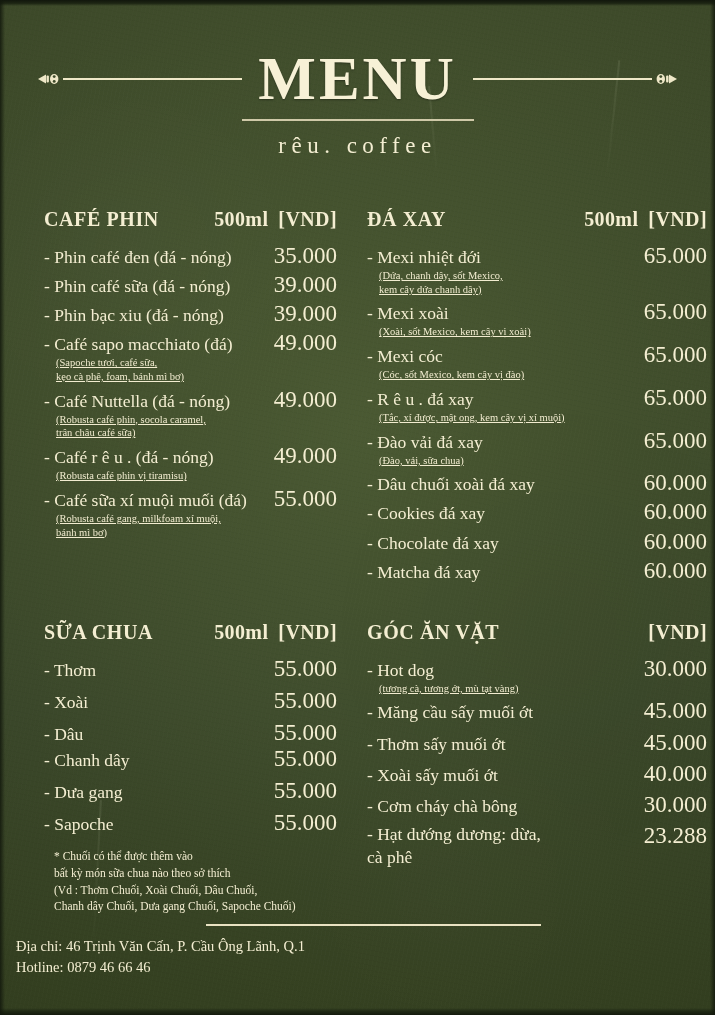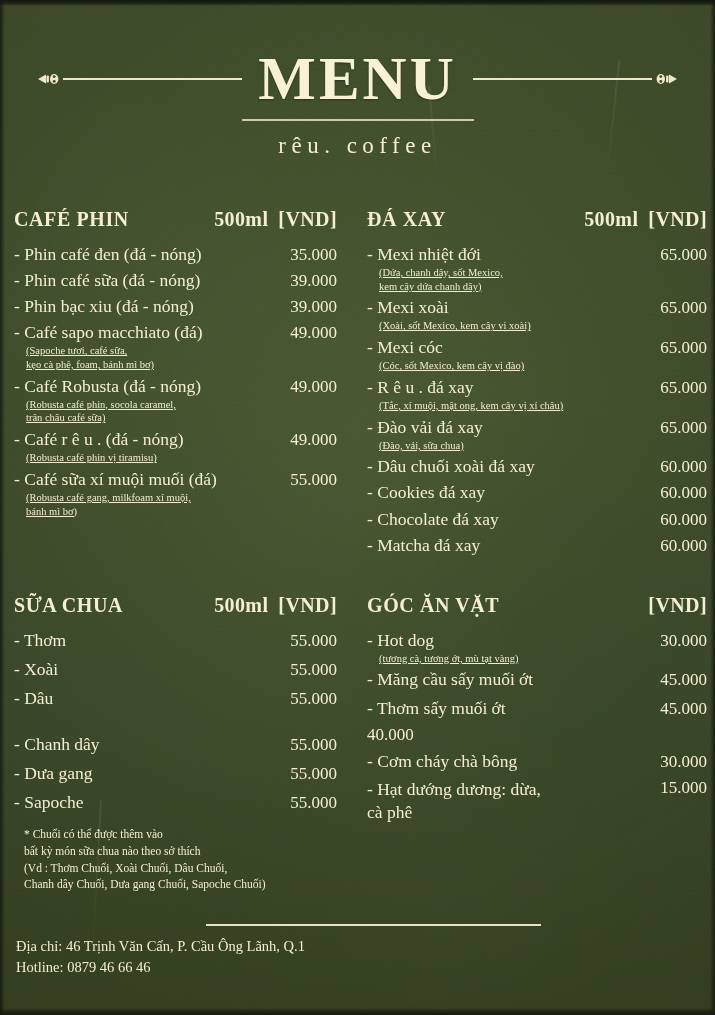--- a/index.html
+++ b/index.html
@@ -131,21 +131,21 @@
     width: 715px;
   }
   .row-top, .row-bottom {
     display: flex;
   }
   .row-bottom { margin-top: 0; justify-content: center; }
 
   .col {
     box-sizing: border-box;
   }
-  .col-left  { width: 355px; padding-left: 14px; padding-right: 18px; }
+  .col-left  { width: 355px; padding-left: 44px; padding-right: 18px; }
   .col-right { width: 360px; padding-left: 12px; padding-right: 8px; }
 
   .section-head {
     display: flex;
     align-items: baseline;
     justify-content: space-between;
     font-size: 20px;
     font-weight: 700;
     letter-spacing: 0.4px;
     margin-bottom: 12px;
@@ -170,21 +170,21 @@
     align-items: baseline;
     justify-content: space-between;
     gap: 8px;
   }
   .item-name {
     font-size: 17.5px;
     line-height: 1.32;
     white-space: pre-line;
   }
   .item-price {
-    font-size: 17px;
+    font-size: 23px;
     flex: 0 0 auto;
     white-space: nowrap;
   }
   .item-desc {
     font-size: 10.5px;
     line-height: 1.30;
     margin: 0 0 2px 12px;
     white-space: pre-line;
     color: #f2ecd0;
     text-decoration: underline;
@@ -305,21 +305,21 @@
           <li class="item">
             <div class="item-main">
               <span class="item-name">- Café sapo macchiato (đá)</span>
               <span class="item-price">49.000</span>
             </div>
             <div class="item-desc">(Sapoche tươi, café sữa,
 kẹo cà phê, foam, bánh mì bơ)</div>
           </li>
           <li class="item">
             <div class="item-main">
-              <span class="item-name">- Café Robusta (đá - nóng)</span>
+              <span class="item-name">- Café Nuttella (đá - nóng)</span>
               <span class="item-price">49.000</span>
             </div>
             <div class="item-desc">(Robusta café phin, socola caramel,
 trân châu café sữa)</div>
           </li>
           <li class="item">
             <div class="item-main">
               <span class="item-name">- Café r ê u . (đá - nóng)</span>
               <span class="item-price">49.000</span>
             </div>
@@ -365,21 +365,21 @@
               <span class="item-name">- Mexi cóc</span>
               <span class="item-price">65.000</span>
             </div>
             <div class="item-desc">(Cóc, sốt Mexico, kem cây vị đào)</div>
           </li>
           <li class="item">
             <div class="item-main">
               <span class="item-name">- R ê u . đá xay</span>
               <span class="item-price">65.000</span>
             </div>
-            <div class="item-desc">(Tắc, xí muội, mật ong, kem cây vị xí châu)</div>
+            <div class="item-desc">(Tắc, xí được, mật ong, kem cây vị xí muội)</div>
           </li>
           <li class="item">
             <div class="item-main">
               <span class="item-name">- Đào vải đá xay</span>
               <span class="item-price">65.000</span>
             </div>
             <div class="item-desc">(Đào, vải, sữa chua)</div>
           </li>
           <li class="item">
             <div class="item-main">
@@ -425,21 +425,21 @@
               <span class="item-name">- Thơm</span>
               <span class="item-price">55.000</span>
             </div>
           </li>
           <li class="item" style="margin-bottom:6px;">
             <div class="item-main">
               <span class="item-name">- Xoài</span>
               <span class="item-price">55.000</span>
             </div>
           </li>
-          <li class="item" style="margin-bottom:23px;">
+          <li class="item" style="margin-bottom:0;">
             <div class="item-main">
               <span class="item-name">- Dâu</span>
               <span class="item-price">55.000</span>
             </div>
           </li>
           <li class="item" style="margin-bottom:6px;">
             <div class="item-main">
               <span class="item-name">- Chanh dây</span>
               <span class="item-price">55.000</span>
             </div>
@@ -485,34 +485,35 @@
             </div>
           </li>
           <li class="item" style="margin-bottom:5px;">
             <div class="item-main">
               <span class="item-name">- Thơm sấy muối ớt</span>
               <span class="item-price">45.000</span>
             </div>
           </li>
           <li class="item" style="margin-bottom:5px;">
             <div class="item-main">
+              <span class="item-name">- Xoài sấy muối ớt</span>
               <span class="item-price">40.000</span>
             </div>
           </li>
           <li class="item" style="margin-bottom:5px;">
             <div class="item-main">
               <span class="item-name">- Cơm cháy chà bông</span>
               <span class="item-price">30.000</span>
             </div>
           </li>
           <li class="item">
             <div class="item-main" style="align-items:flex-start;">
               <span class="item-name">- Hạt dướng dương: dừa,
   cà phê</span>
-              <span class="item-price">15.000</span>
+              <span class="item-price">23.288</span>
             </div>
           </li>
         </ul>
       </div>
     </div>
   </div>
 
   <div class="footer">
     <div class="footer-rule"></div>
     <div class="footer-line">Địa chỉ: 46 Trịnh Văn Cấn, P. Cầu Ông Lãnh, Q.1</div>

